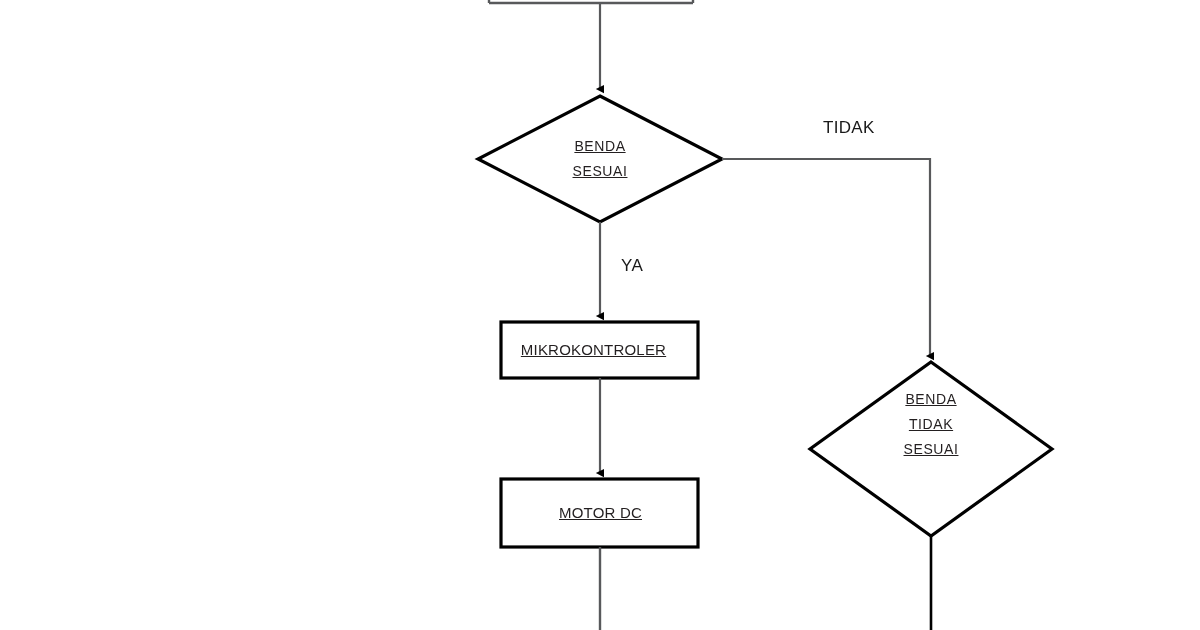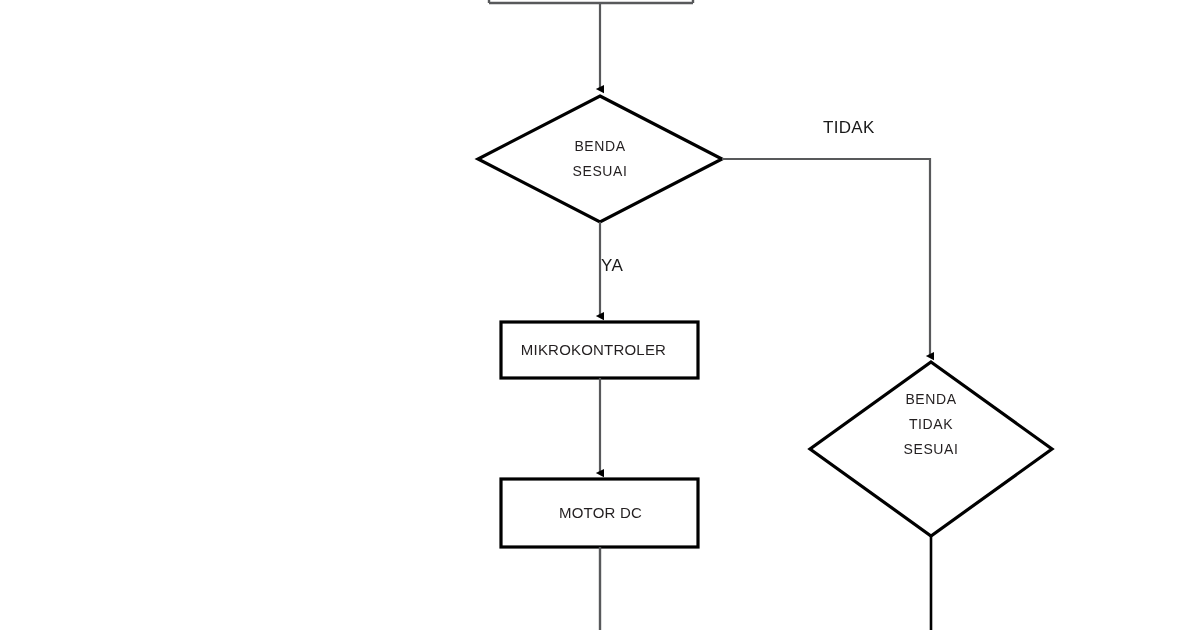--- a/index.html
+++ b/index.html
@@ -29,20 +29,21 @@
   .node-text {
     position: absolute;
     text-align: center;
     color: #231f20;
     font-family: "Liberation Sans", sans-serif;
     font-size: 14px;
     letter-spacing: 0.6px;
     line-height: 25px;
     white-space: pre-line;
     pointer-events: none;
+    text-decoration: underline;
   }
   .box-text {
     letter-spacing: 0.2px;
     font-size: 15px;
   }
   .edge-label {
     position: absolute;
     color: #1a1a1a;
     font-family: "Liberation Sans", sans-serif;
     font-size: 17px;
@@ -116,15 +117,15 @@
   <div class="node-text box-text" style="left:501px; top:340px; width:185px; line-height:20px;">MIKROKONTROLER</div>
 
   <div class="node-text box-text" style="left:501px; top:503px; width:199px; line-height:20px;">MOTOR DC</div>
 
   <div class="node-text" style="left:831px; top:387px; width:200px;">BENDA
 TIDAK
 SESUAI</div>
 
   <div class="edge-label" style="left:823px; top:118px;">TIDAK</div>
 
-  <div class="edge-label" style="left:601px; top:256px;">YA</div>
+  <div class="edge-label" style="left:621px; top:256px;">YA</div>
 
 </div>
 
 </body></html>

